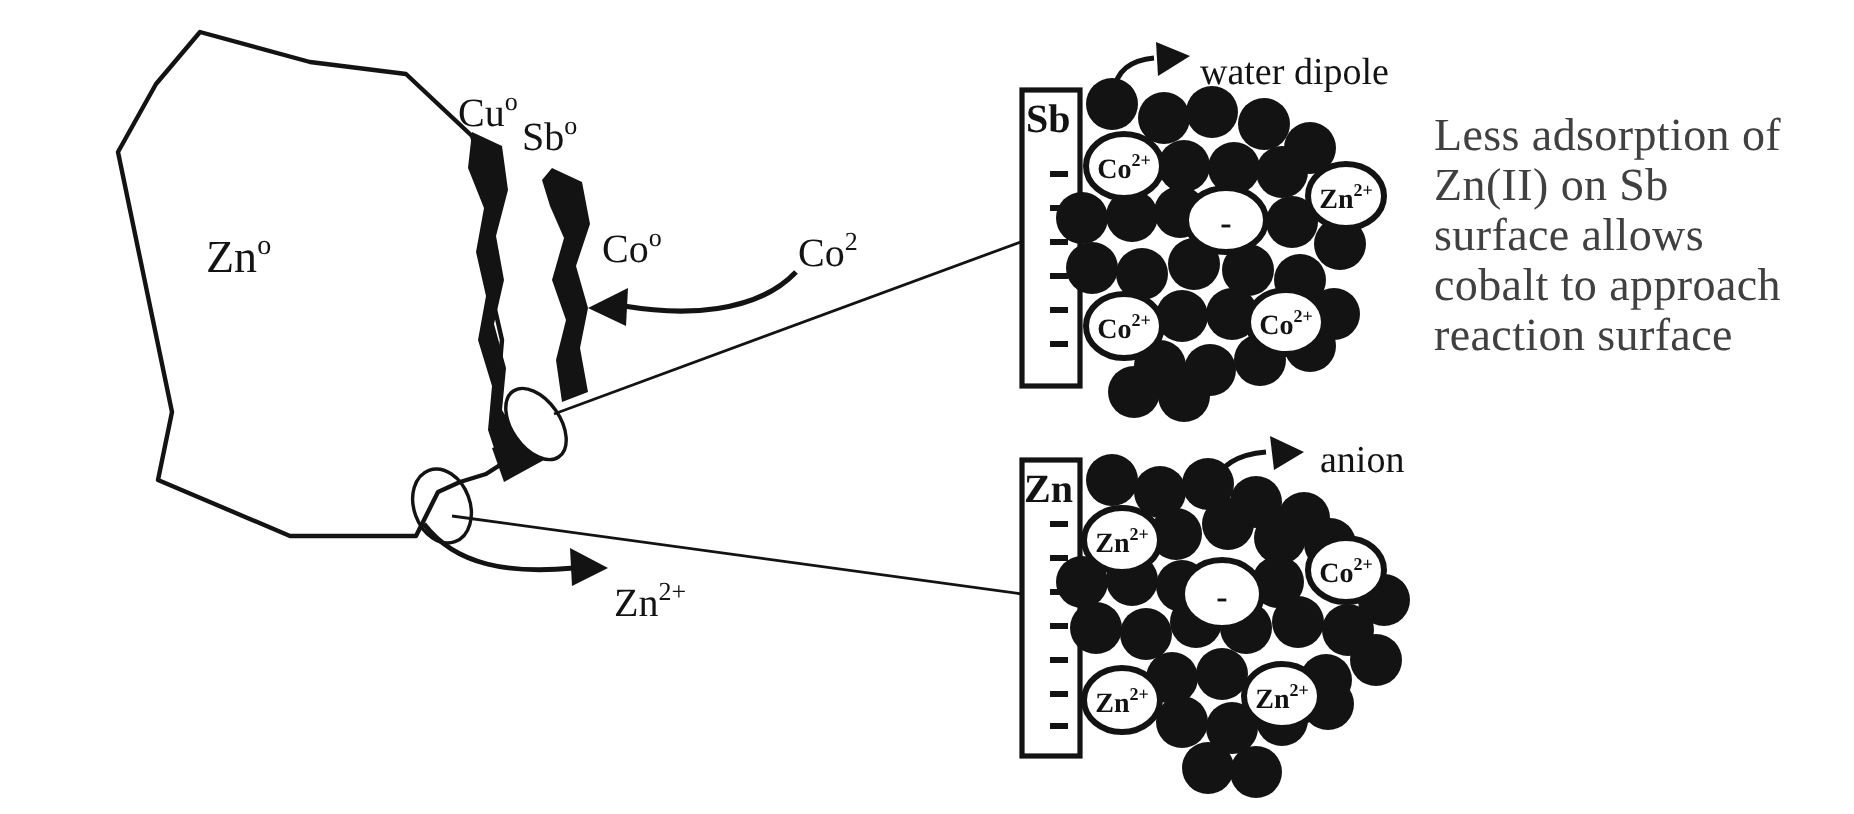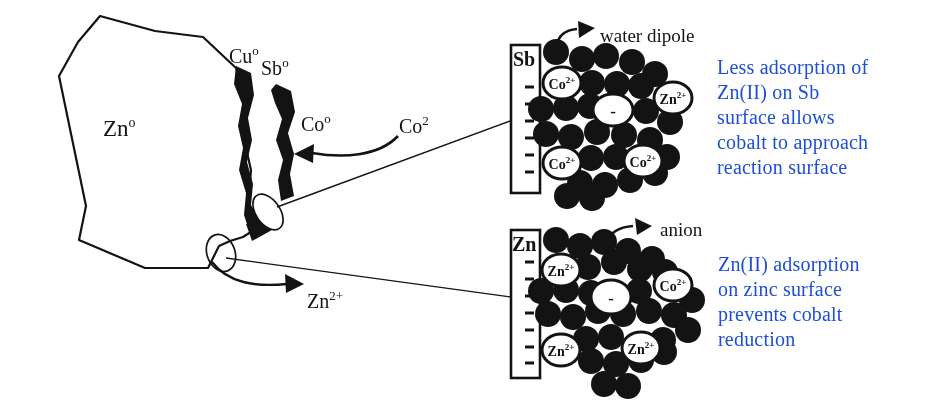--- a/index.html
+++ b/index.html
@@ -8,23 +8,23 @@
     width:927px;height:407px;
     background:#ffffff;
     font-family:"Liberation Serif", serif;
     color:#131313;
     overflow:hidden;
   }
   .stage svg{position:absolute;left:0;top:0;}
   .caption{
     position:absolute;
     white-space:pre-line;
-    font-size:20px;
+    font-size:23px;
     line-height:25px;
-    color:#1d4ed8;
+    color:#404040;
     letter-spacing:0.2px;
   }
   .caption-sb{left:717px;top:55px;width:205px;}
   .caption-zn{left:718px;top:252px;width:200px;}
   svg text{fill:#131313;}
 </style>
 </head>
 <body>
 
 <div class="stage">
@@ -203,18 +203,14 @@
       <text x="611" y="304" font-size="17" font-weight="bold" text-anchor="middle">-</text>
     </g>
   </g>
 </svg>
 
   <div class="caption caption-sb">Less adsorption of
 Zn(II) on Sb
 surface allows
 cobalt to approach
 reaction surface</div>
-  <div class="caption caption-zn">Zn(II) adsorption
-on zinc surface
-prevents cobalt
-reduction</div>
 
 </div>
 
 </body></html>

